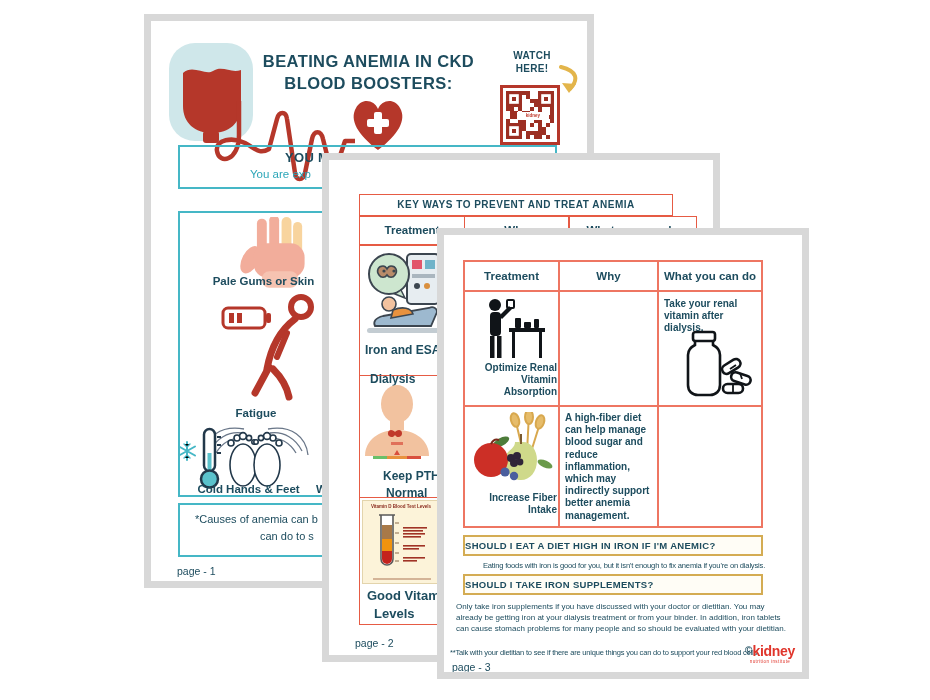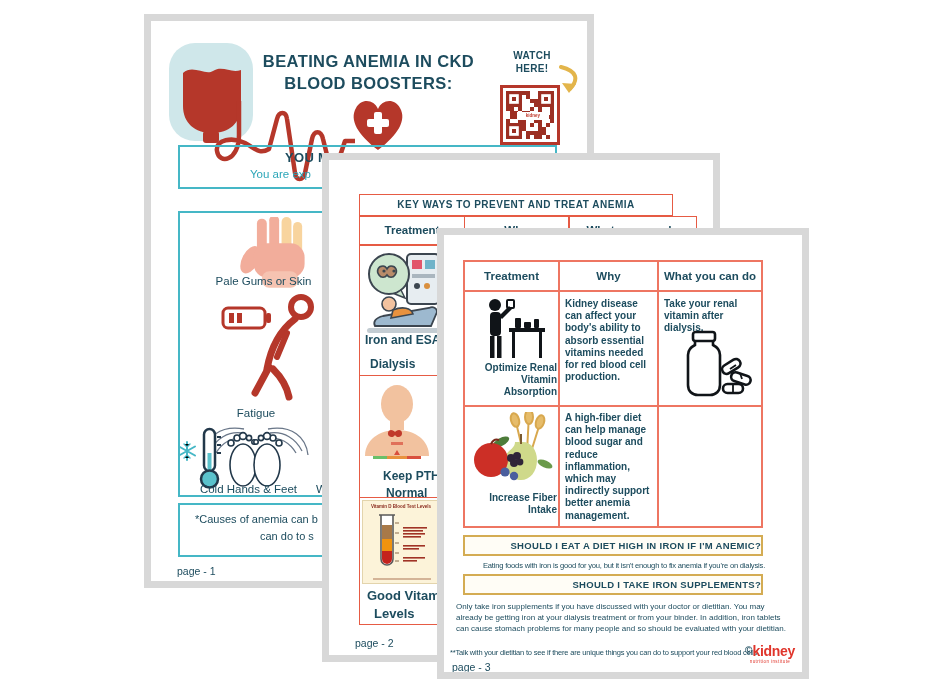--- a/index.html
+++ b/index.html
@@ -15,42 +15,42 @@
   
   .p1-title{font-weight:700;font-size:16.5px;line-height:1.32;letter-spacing:.4px;
     text-align:center;color:#1d4c5e}
   .watch{font-weight:700;font-size:10px;line-height:1.3;text-align:center;color:#1d4c5e;letter-spacing:.3px}
   .qr{position:absolute;border:3px solid #b5372a;background:#fff;padding:3px;line-height:0}
   .qr-tag{position:absolute;left:14px;top:24px;width:32px;height:8px;background:#fff;
     color:#c0392b;font-size:4.5px;font-weight:700;text-align:center;line-height:8px}
   .tealbox{position:absolute;border:2px solid #45b7c6;box-sizing:border-box}
   .frag-head{position:absolute;font-weight:700;font-size:13px;letter-spacing:.3px;color:#1d4c5e;white-space:nowrap}
   .frag-sub{position:absolute;font-size:11.5px;color:#2ca6b8;white-space:nowrap}
-  .symlabel{position:absolute;font-weight:400;font-size:11.5px;text-align:center;color:#1d4c5e}
+  .symlabel{position:absolute;font-weight:700;font-size:11.5px;text-align:center;color:#1d4c5e}
   .notetxt{position:absolute;font-size:11px;color:#1d4c5e;white-space:nowrap}
   .pagelabel{position:absolute;font-size:10.5px;color:#1d4c5e}
   
   .rbox{position:absolute;border:1.5px solid #e65b44;box-sizing:border-box}
   .rtitle{font-weight:700;font-size:10px;letter-spacing:.5px;text-align:center;line-height:19px;color:#1d4c5e}
   .rhead{font-weight:700;font-size:11.5px;text-align:center;line-height:26px;color:#1d4c5e}
   .hline{position:absolute;border-top:1.5px solid #e65b44;height:0}
   .p2cap{position:absolute;font-weight:700;font-size:12px;color:#1d4c5e;white-space:nowrap}
   .vitcard{position:absolute;background:#fcf3d9;border:1px solid #e3d4ac;box-sizing:border-box}
   .vittitle{font-size:4.5px;font-weight:700;color:#8a2a1e;text-align:center;margin-top:3px}
   .vitfoot{position:absolute;left:10px;bottom:3px;width:58px;height:2px;background:#b98b6a;opacity:.6}
   
   .t3{position:absolute;border:2px solid #ee7662;box-sizing:border-box}
   .t3 .vline{position:absolute;top:0;bottom:0;border-left:2px solid #ee7662}
   .t3 .hrow{position:absolute;left:0;right:0;border-top:2px solid #ee7662}
   .h3c{position:absolute;top:0;height:28px;font-weight:700;font-size:11.5px;
     text-align:center;line-height:28px;color:#1d4c5e}
   .cell3{position:absolute;font-weight:700;font-size:10px;line-height:1.22;color:#1d4c5e}
   .cap3{position:absolute;font-weight:700;font-size:10px;line-height:1.2;text-align:right;color:#1d4c5e}
   .banner{position:absolute;border:2px solid #d4ac53;background:#fffdf6;box-sizing:border-box;
-    font-weight:700;font-size:9.5px;letter-spacing:.3px;text-align:right;line-height:17px;color:#1d4c5e}
+    font-weight:700;font-size:9.5px;letter-spacing:.3px;text-align:left;line-height:17px;color:#1d4c5e}
   .ans1{position:absolute;font-size:7.6px;letter-spacing:-.2px;color:#1d4c5e;white-space:nowrap;text-align:center}
   .ans2{position:absolute;font-size:8px;line-height:11.2px;color:#1d4c5e}
   .footnote{position:absolute;font-size:7.5px;letter-spacing:-.2px;color:#1d4c5e;white-space:nowrap}
   .logo{position:absolute;text-align:center;line-height:1}
   .logo .mark{font-size:10px;color:#1d4c5e;font-weight:700;vertical-align:2px}
   .logo .name{font-size:14px;color:#e0352b;font-weight:700;letter-spacing:-.3px}
   .logo .tag{font-size:4.5px;color:#e0352b;letter-spacing:.4px;margin-top:1px}
 </style>
 </head>
 <body>
@@ -249,22 +249,22 @@
     <circle cx="24" cy="22" r="20" fill="#cde6cf" stroke="#3c4650" stroke-width="2"></circle>
     <path d="M36,38 l4,8 l-10,-4 z" fill="#cde6cf" stroke="#3c4650" stroke-width="1.5"></path>
     <path d="M18,14 c-5,0 -7,5 -4,9 c2,3 6,3 8,0 c2,3 6,3 8,0 c3,-4 1,-9 -4,-9 c-2,0 -3,1 -4,3 c-1,-2 -2,-3 -4,-3 z" fill="#b98b6a" stroke="#3c4650" stroke-width="1.6"></path>
     <circle cx="19" cy="19" r="1.6" fill="#3c4650"></circle>
       <circle cx="29" cy="19" r="1.6" fill="#3c4650"></circle>
     <circle cx="24" cy="52" r="7" fill="#f2c29f" stroke="#3c4650" stroke-width="1.6"></circle>
     <path d="M10,74 L66,74 L72,60 C72,56 68,54 64,56 L18,64 C10,66 8,70 10,74 Z" fill="#9db9cf" stroke="#3c4650" stroke-width="1.8"></path>
     <path d="M28,58 c10,-4 18,-2 20,4 l-22,4 z" fill="#e8923f" stroke="#3c4650" stroke-width="1.6"></path>
     <rect x="2" y="76" width="72" height="5" rx="2.5" fill="#c3ccd2"></rect>
   </svg>
-  <div class="p2cap" style="left:36px;top:173px">Iron and ESA</div>
-  <div class="p2cap" style="left:41px;top:197px">Dialysis</div>
+  <div class="p2cap" style="left:36px;top:183px">Iron and ESA</div>
+  <div class="p2cap" style="left:41px;top:212px">Dialysis</div>
 
   <svg class="abs" style="left:28px;top:224px" width="80" height="80" viewBox="0 0 80 80">
     <ellipse cx="40" cy="20" rx="16" ry="19" fill="#f2c29f"></ellipse>
     <rect x="33" y="32" width="14" height="14" fill="#f2c29f"></rect>
     <path d="M8,72 C8,56 22,46 40,46 C58,46 72,56 72,72 Z" fill="#f2c29f"></path>
     <path d="M34,46 c-3,0 -4,4 -2,6 c2,2 5,1 6,-1 c1,2 4,3 6,1 c2,-2 1,-6 -2,-6 c-2,0 -3,1 -4,2 c-1,-1 -2,-2 -4,-2 z" fill="#c0392b"></path>
     <rect x="16" y="72" width="14" height="3" fill="#6abf69"></rect>
     <rect x="30" y="72" width="20" height="3" fill="#e8923f"></rect>
     <rect x="50" y="72" width="14" height="3" fill="#d94f3d"></rect>
     <path d="M40,66 l3,5 h-6 z" fill="#d94f3d"></path>
@@ -324,21 +324,20 @@
         <rect x="20" y="38" width="4.5" height="22"></rect>
         <rect x="32" y="30" width="36" height="4"></rect>
         <rect x="35" y="34" width="3" height="26"></rect>
         <rect x="62" y="34" width="3" height="26"></rect>
         <rect x="38" y="20" width="6" height="10" rx="1"></rect>
         <rect x="47" y="24" width="7" height="6" rx="1"></rect>
         <rect x="57" y="21" width="5" height="9" rx="1"></rect>
       </g>
     </svg>
     <div class="cap3" style="left:1px;top:100px;width:91px">Optimize Renal Vitamin Absorption</div>
-    <div class="cell3" style="left:100px;top:36px;width:87px">Kidney disease can affect your body's ability to absorb essential vitamins needed for red blood cell production.</div>
     <div class="cell3" style="left:199px;top:36px;width:93px">Take your renal vitamin after dialysis.</div>
     <svg class="abs" style="left:216px;top:66px" width="76" height="72" viewBox="0 0 76 72">
       <g fill="none" stroke="#101418" stroke-width="2.6">
         <rect x="12" y="4" width="22" height="9" rx="2.5"></rect>
         <path d="M14,13 v4 c-4,2 -7,5 -7,10 v30 c0,6 4,10 10,10 h12 c6,0 10,-4 10,-10 v-30 c0,-5 -3,-8 -7,-10 v-4"></path>
         <rect x="40" y="34" width="20" height="9" rx="4.5" transform="rotate(-32 50 38)"></rect>
         <rect x="50" y="46" width="20" height="9" rx="4.5" transform="rotate(18 60 50)"></rect>
         <rect x="42" y="56" width="20" height="9" rx="4.5"></rect>
         <path d="M49,41 l6,-4 M59,45 l2,6 M52,56 v9" stroke-width="1.8"></path>
       </g>

